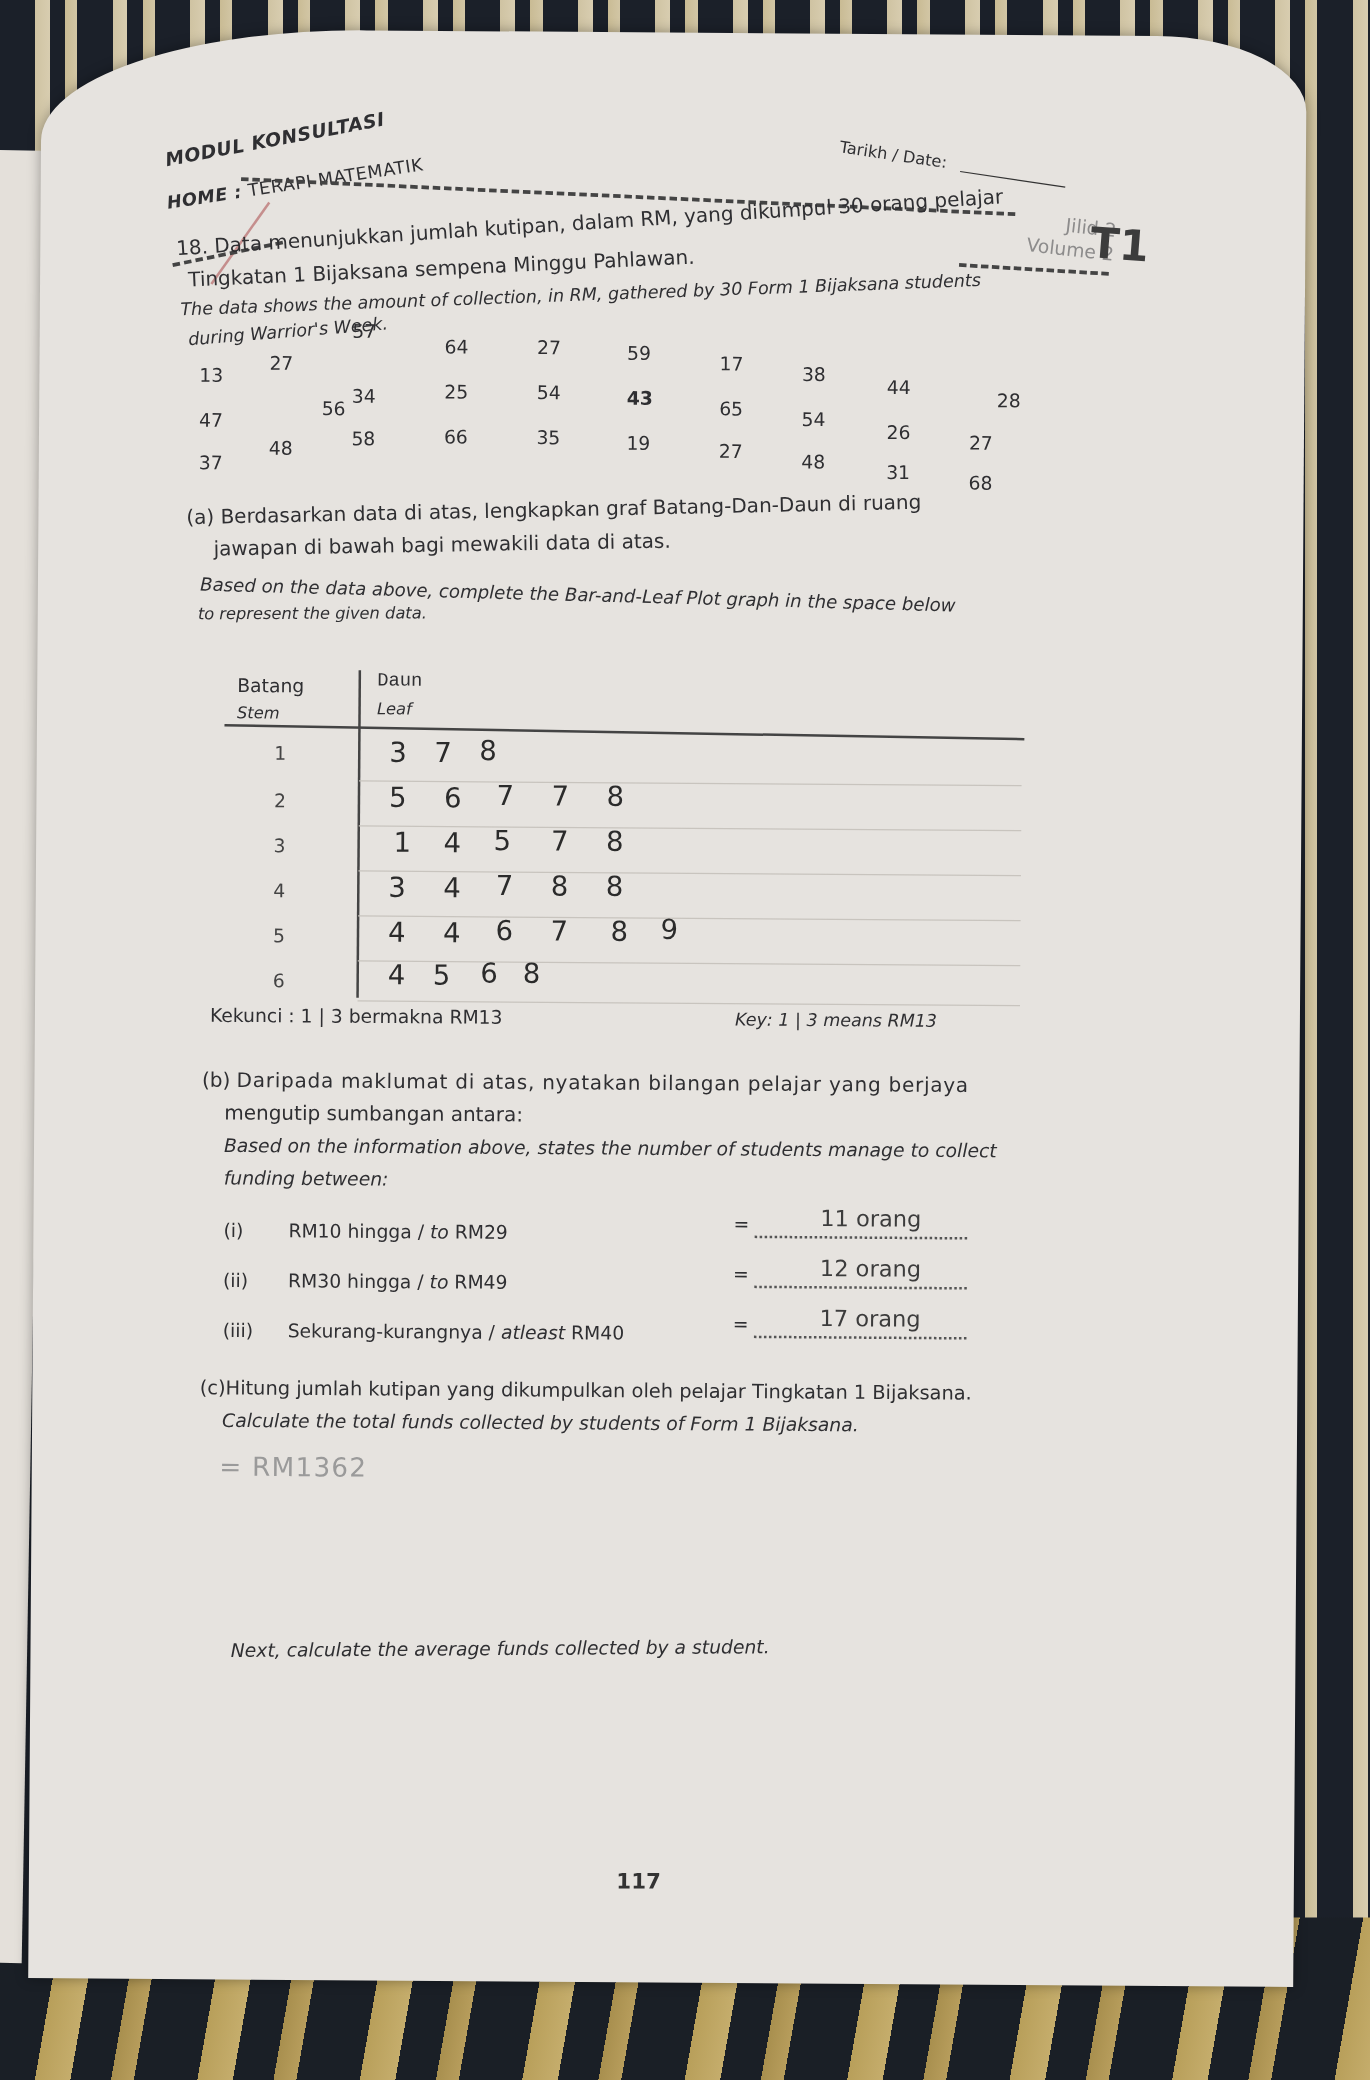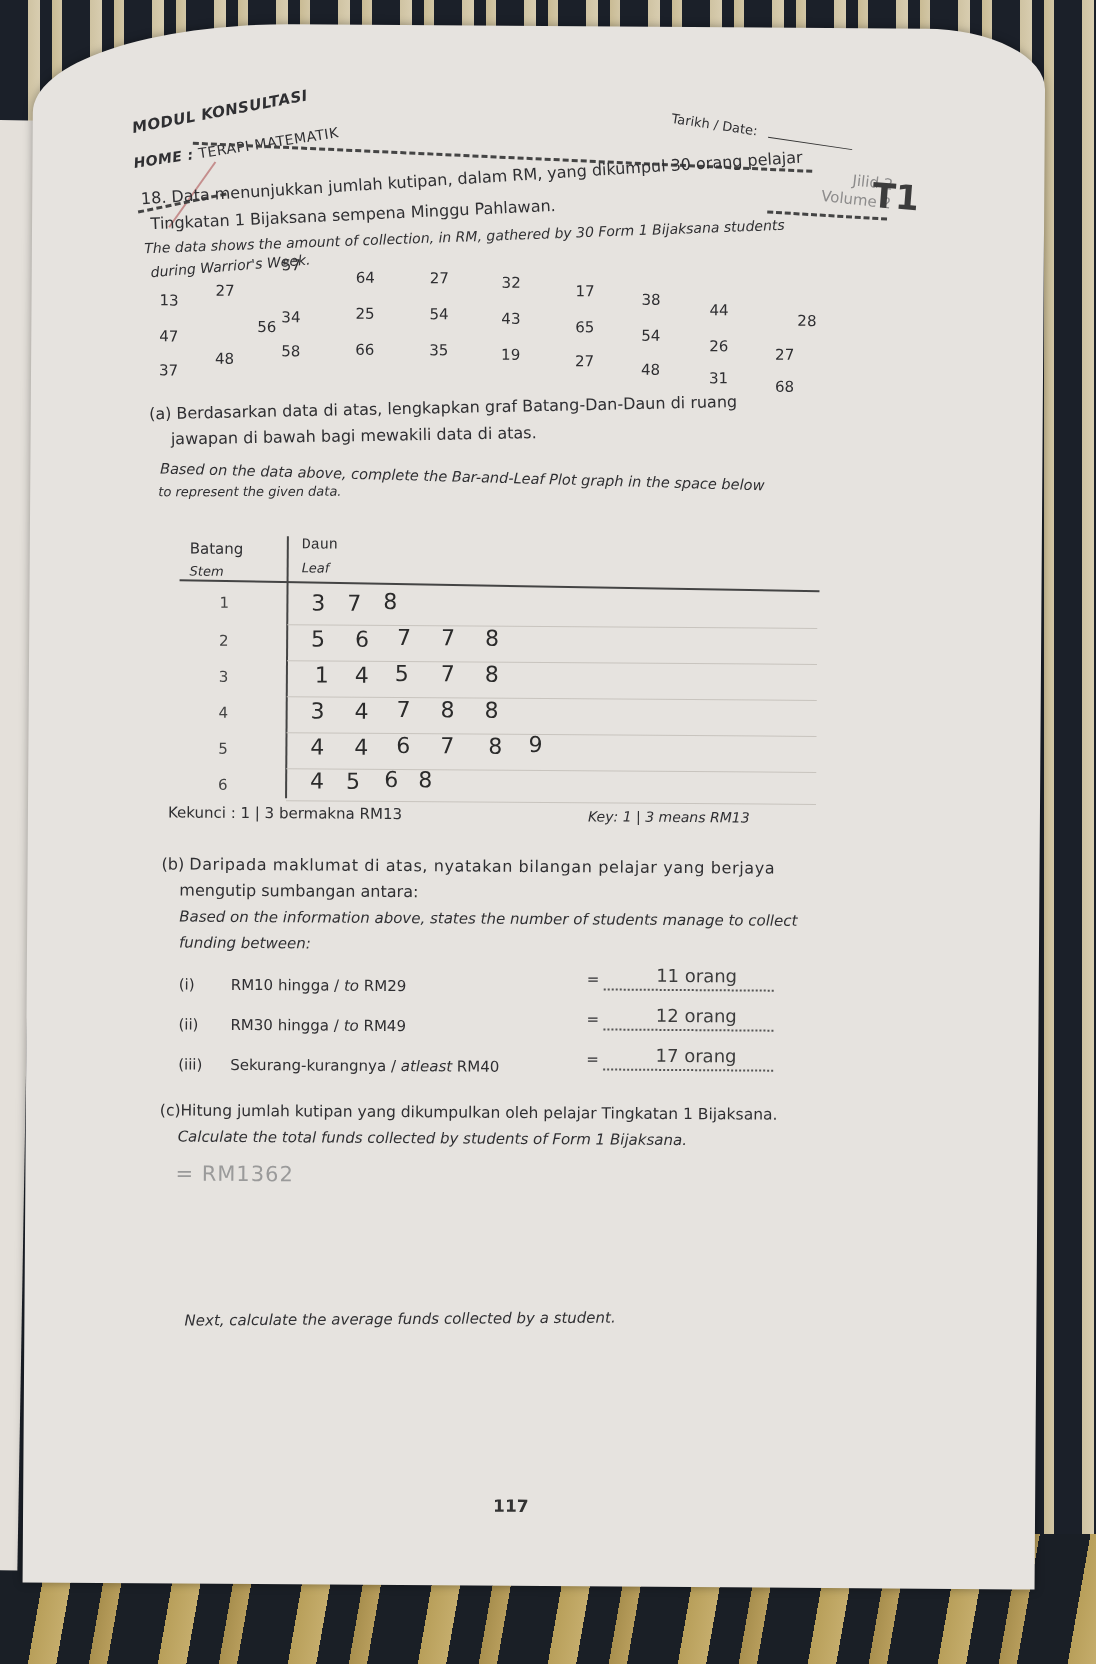--- a/index.html
+++ b/index.html
@@ -100,32 +100,32 @@
     </div>
     <div class="abs q-text" style="left:118px; top:190px; transform:rotate(-3deg); transform-origin:left top;">Tingkatan 1 Bijaksana sempena Minggu Pahlawan.</div>
     <div class="abs q-text it" style="left:112px; top:214px; font-size:14px; transform:rotate(-2.5deg); transform-origin:left top;">The data shows the amount of collection, in RM, gathered by 30 Form 1 Bijaksana students</div>
     <div class="abs q-text it" style="left:118px; top:238px; font-size:14px; transform:rotate(-5deg); transform-origin:left top;">during Warrior's Week.</div>
 
     <div class="abs num" style="left:128px; top:268px;">13</div>
     <div class="abs num" style="left:184px; top:258px;">27</div>
     <div class="abs num" style="left:250px; top:232px;">57</div>
     <div class="abs num" style="left:324px; top:244px;">64</div>
     <div class="abs num" style="left:398px; top:244px;">27</div>
-    <div class="abs num" style="left:470px; top:248px;">32</div>
+    <div class="abs num" style="left:470px; top:248px;">59</div>
     <div class="abs num" style="left:544px; top:256px;">17</div>
     <div class="abs num" style="left:610px; top:264px;">38</div>
     <div class="abs num" style="left:678px; top:274px;">44</div>
     <div class="abs num" style="left:744px; top:284px;margin-left:22px;">28</div>
 
     <div class="abs num" style="left:128px; top:304px;">47</div>
     <div class="abs num" style="left:184px; top:294px;margin-left:42px;">56</div>
     <div class="abs num" style="left:250px; top:284px;">34</div>
     <div class="abs num" style="left:324px; top:280px;">25</div>
     <div class="abs num" style="left:398px; top:280px;">54</div>
-    <div class="abs num" style="left:470px; top:284px;">43</div>
+    <div class="abs num" style="left:470px; top:284px;font-weight:bold;">43</div>
     <div class="abs num" style="left:544px; top:292px;">65</div>
     <div class="abs num" style="left:610px; top:300px;">54</div>
     <div class="abs num" style="left:678px; top:310px;">26</div>
     <div class="abs num" style="left:744px; top:318px;">27</div>
 
     <div class="abs num" style="left:128px; top:338px;">37</div>
     <div class="abs num" style="left:184px; top:326px;">48</div>
     <div class="abs num" style="left:250px; top:318px;">58</div>
     <div class="abs num" style="left:324px; top:316px;">66</div>
     <div class="abs num" style="left:398px; top:316px;">35</div>

